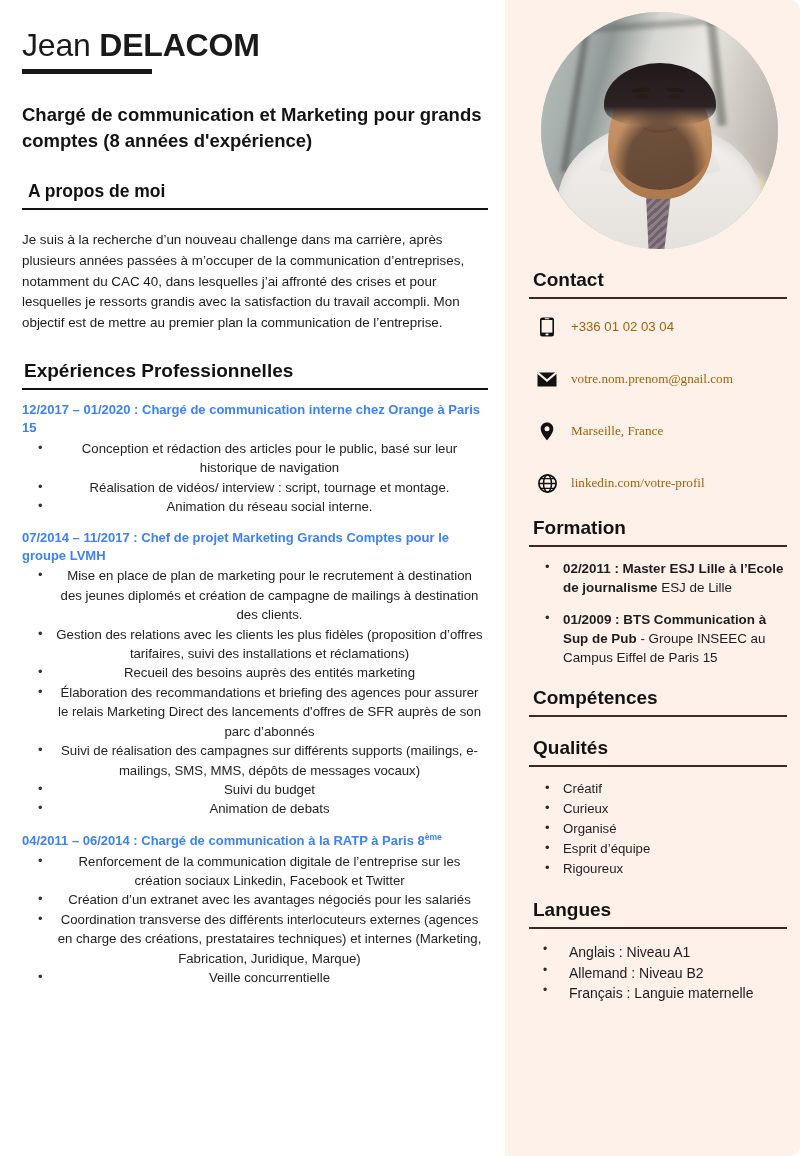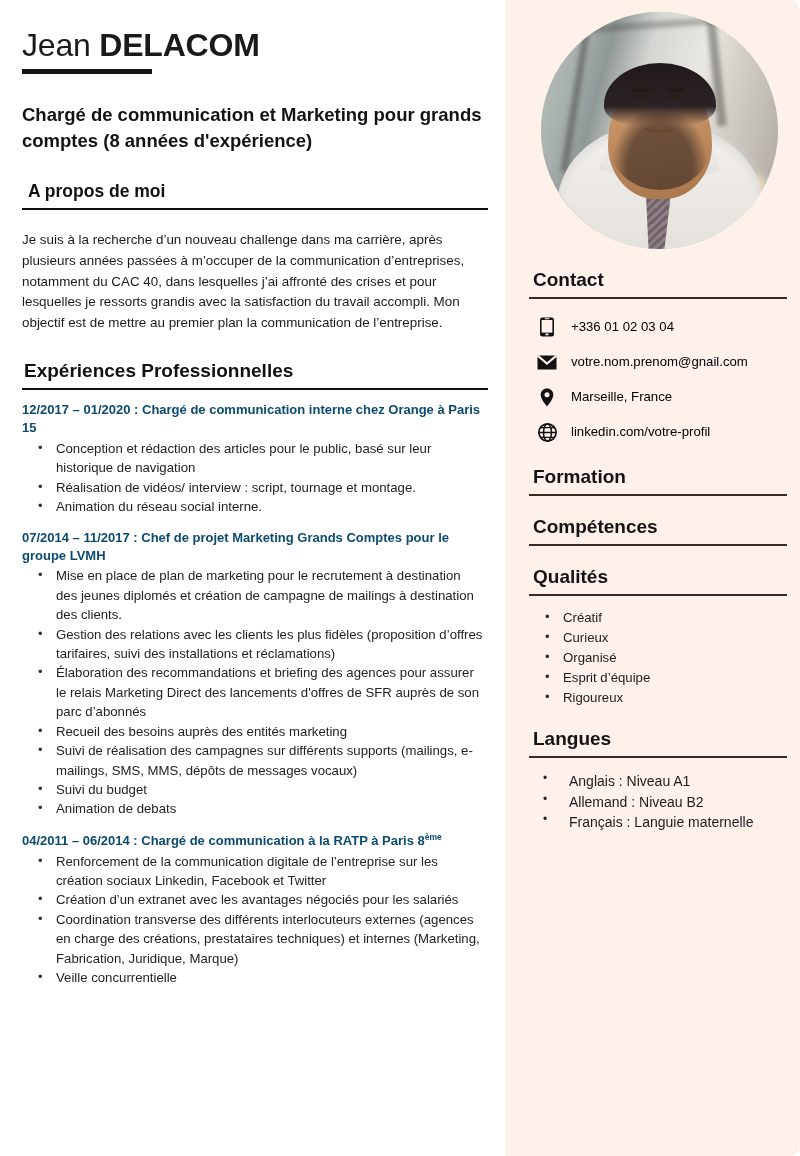--- a/index.html
+++ b/index.html
@@ -77,29 +77,30 @@
     line-height: 1.55;
     color: #1b1b1b;
     max-width: 462px;
   }
 
   .exp { margin-top: 11px; }
   .exp + .exp { margin-top: 12px; }
   .exp-head {
     font-size: 13px;
     font-weight: 700;
-    color: #0c4a6e;
+    color: #3b82f6;
     line-height: 1.42;
     max-width: 478px;
   }
   .exp-head sup { font-size: 8.5px; vertical-align: super; }
 
   ul.bul {
     list-style: none;
     margin-top: 1px;
+    text-align: center;
   }
   ul.bul li {
     position: relative;
     padding-left: 34px;
     font-size: 13.2px;
     line-height: 1.47;
     color: #232323;
     max-width: 488px;
   }
   ul.bul li::before {
@@ -228,31 +229,31 @@
   }
 
   .contact-list { margin-top: 14px; }
   .contact-row {
     display: flex;
     align-items: center;
     gap: 14px;
     margin-left: 10px;
     min-height: 28px;
   }
-  .contact-row + .contact-row { margin-top: 7px; }
+  .contact-row + .contact-row { margin-top: 24px; font-family: Liberation Serif, serif; }
   .cicon {
     width: 20px; height: 20px;
     display: flex; align-items: center; justify-content: center;
     flex: 0 0 20px;
     color: #111;
   }
   .cicon svg { display: block; }
   .ctext {
     font-size: 13.2px;
-    color: #000000;
+    color: #a16207;
     line-height: 1.3;
   }
 
   ul.rbul { list-style: none; margin-top: 12px; }
   ul.rbul li {
     position: relative;
     padding-left: 30px;
     font-size: 13.2px;
     line-height: 1.45;
     color: #1d1d1d;
@@ -311,22 +312,22 @@
               <li>Conception et rédaction des articles pour le public, basé sur leur historique de navigation</li>
               <li>Réalisation de vidéos/ interview : script, tournage et montage.</li>
               <li>Animation du réseau social interne.</li>
             </ul>
           </div>
           <div class="exp">
             <div class="exp-head">07/2014 – 11/2017 : Chef de projet Marketing Grands Comptes pour le groupe LVMH</div>
             <ul class="bul">
               <li>Mise en place de plan de marketing pour le recrutement à destination des jeunes diplomés et création de campagne de mailings à destination des clients.</li>
               <li>Gestion des relations avec les clients les plus fidèles (proposition d’offres tarifaires, suivi des installations et réclamations)</li>
+              <li>Recueil des besoins auprès des entités marketing</li>
               <li>Élaboration des recommandations et briefing des agences pour assurer le relais Marketing Direct des lancements d'offres de SFR auprès de son parc d’abonnés</li>
-              <li>Recueil des besoins auprès des entités marketing</li>
               <li>Suivi de réalisation des campagnes sur différents supports (mailings, e-mailings, SMS, MMS, dépôts de messages vocaux)</li>
               <li>Suivi du budget</li>
               <li>Animation de debats</li>
             </ul>
           </div>
           <div class="exp">
             <div class="exp-head">04/2011 – 06/2014 : Chargé de communication à la RATP à Paris 8<sup>ème</sup></div>
             <ul class="bul">
               <li>Renforcement de la communication digitale de l’entreprise sur les création sociaux Linkedin, Facebook et Twitter</li>
               <li>Création d’un extranet avec les avantages négociés pour les salariés</li>
@@ -406,20 +407,24 @@
               </svg>
             </span>
             <span class="ctext">linkedin.com/votre-profil</span>
           </div>
         </div>
     </div>
 
     <div class="rsec">
       <div class="rsec-title">Formation</div>
       <div class="rsec-rule"></div>
+      <ul class="rbul formation" id="formation-host">
+          <li><b>02/2011 : Master ESJ Lille à l’Ecole de journalisme</b><span> ESJ de Lille</span></li>
+          <li><b>01/2009 : BTS Communication à Sup de Pub</b><span> - Groupe INSEEC au Campus Eiffel de Paris 15</span></li>
+        </ul>
     </div>
 
     <div class="rsec">
       <div class="rsec-title">Compétences</div>
       <div class="rsec-rule"></div>
     </div>
 
     <div class="rsec">
       <div class="rsec-title">Qualités</div>
       <div class="rsec-rule"></div>

